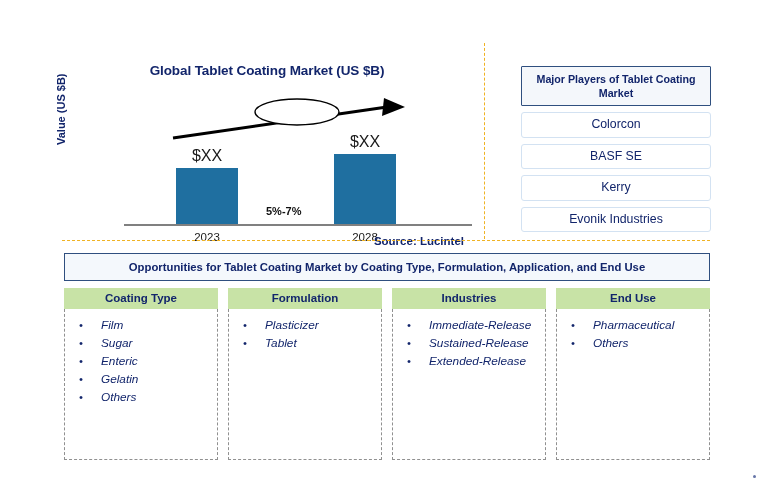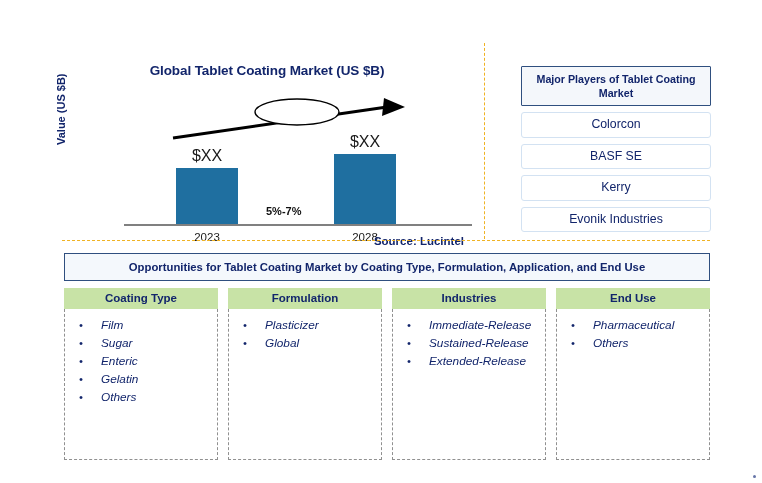--- a/index.html
+++ b/index.html
@@ -169,21 +169,21 @@
           <li>Others</li>
         </ul>
       </div>
     </div>
 
     <div class="column">
       <div class="col-header">Formulation</div>
       <div class="col-body">
         <ul class="bullets">
           <li>Plasticizer</li>
-          <li>Global</li>
+          <li>Tablet</li>
         </ul>
       </div>
     </div>
 
     <div class="column">
       <div class="col-header">Industries</div>
       <div class="col-body">
         <ul class="bullets">
           <li>Immediate-Release</li>
           <li>Sustained-Release</li>

